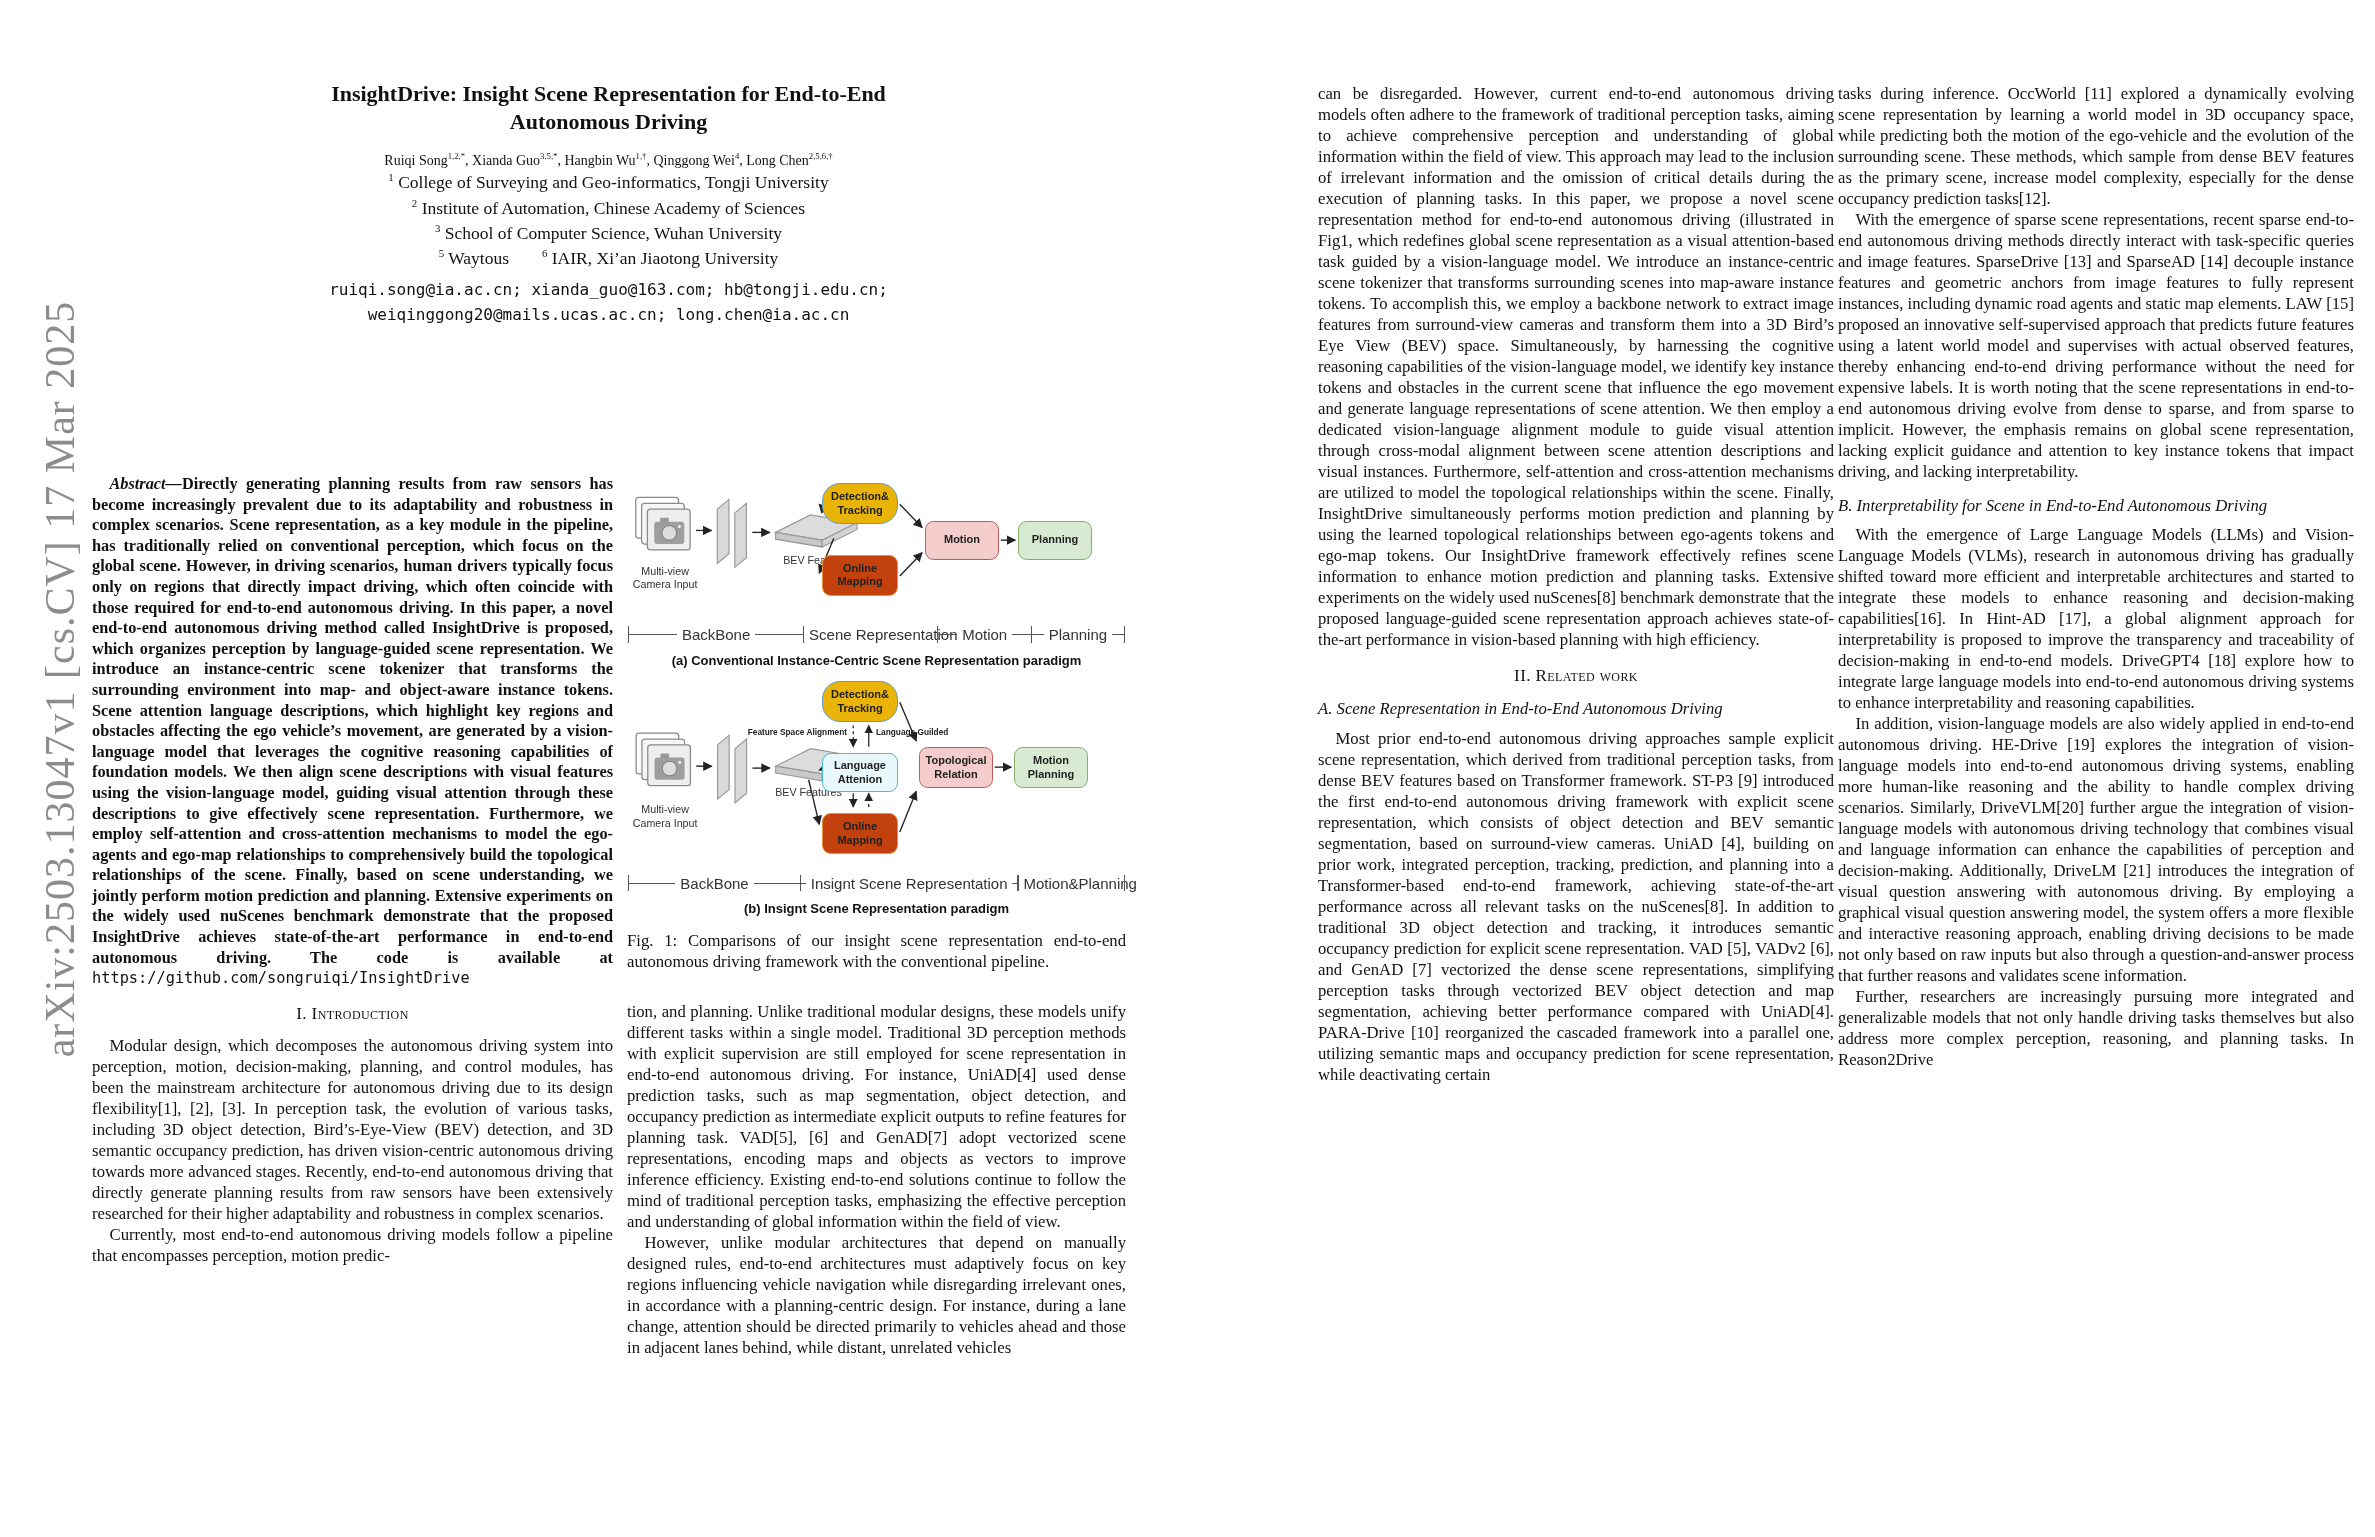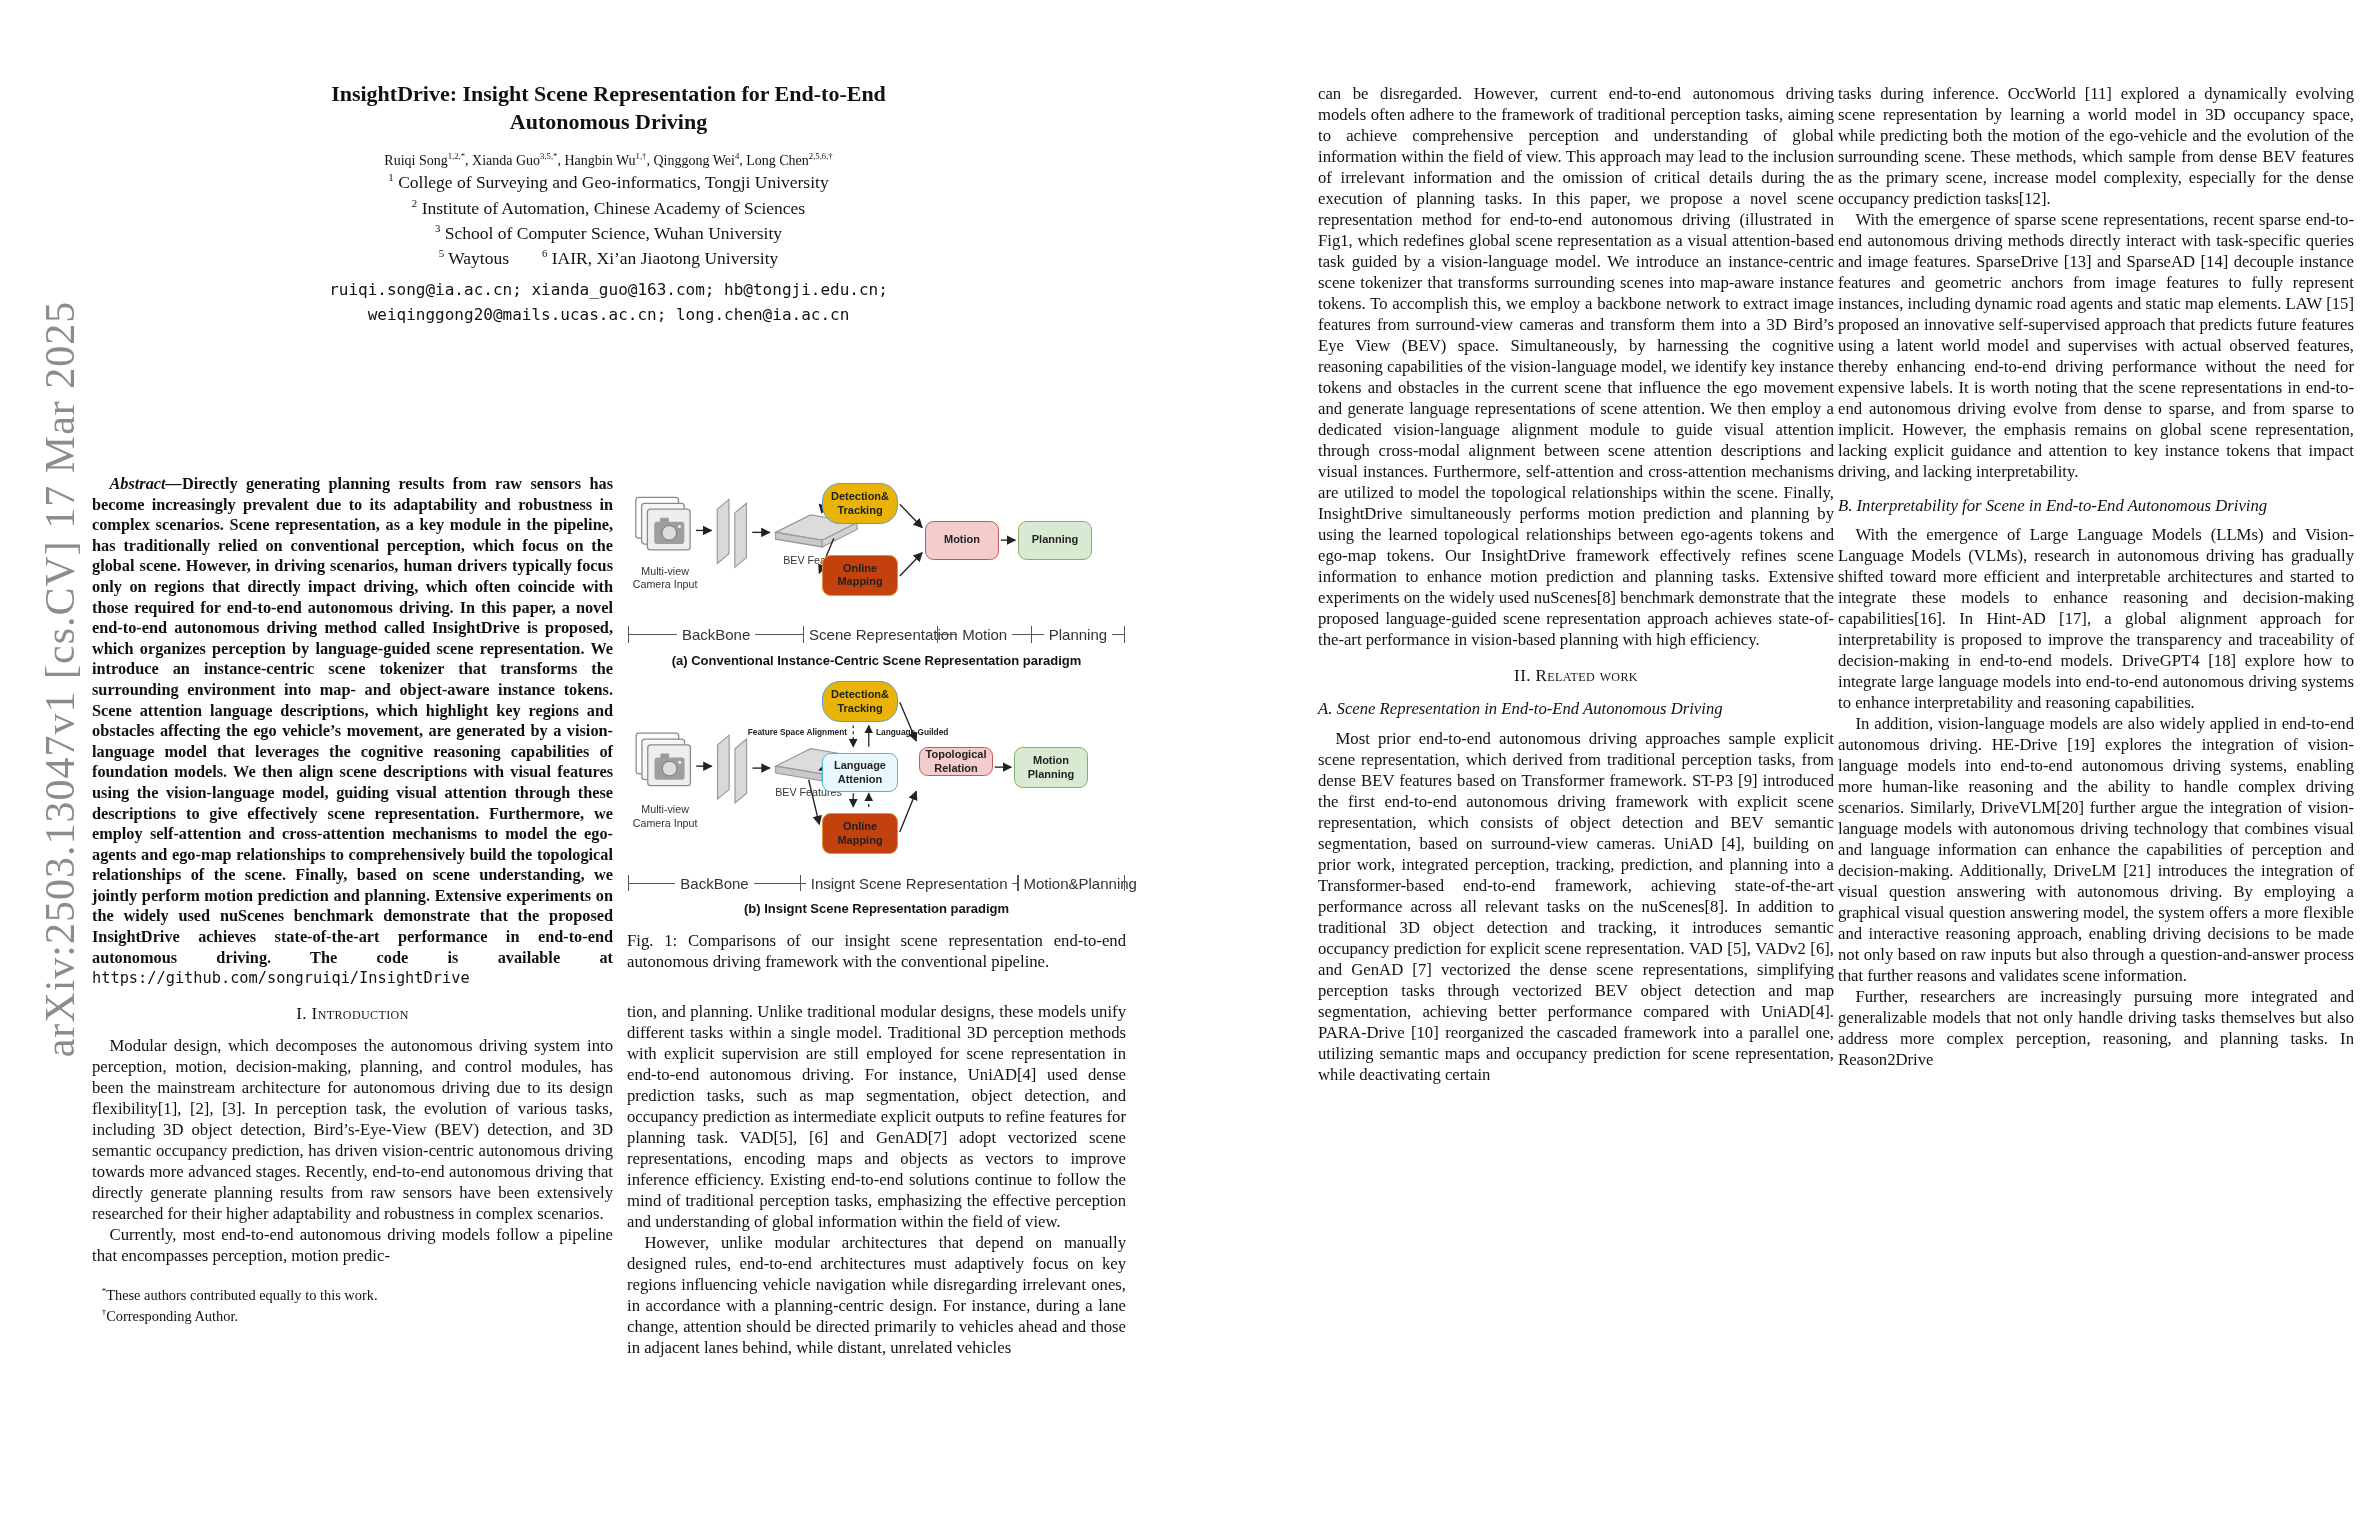--- a/index.html
+++ b/index.html
@@ -95,24 +95,20 @@
     <div class="emails first">ruiqi.song@ia.ac.cn; xianda_guo@163.com; hb@tongji.edu.cn;</div>
     <div class="emails">weiqinggong20@mails.ucas.ac.cn; long.chen@ia.ac.cn</div>
   </header>
 
   <section class="col col1">
     <p class="abstract"><span class="abs-label">Abstract—</span><span>Directly generating planning results from raw sensors has become increasingly prevalent due to its adaptability and robustness in complex scenarios. Scene representation, as a key module in the pipeline, has traditionally relied on conventional perception, which focus on the global scene. However, in driving scenarios, human drivers typically focus only on regions that directly impact driving, which often coincide with those required for end-to-end autonomous driving. In this paper, a novel end-to-end autonomous driving method called InsightDrive is proposed, which organizes perception by language-guided scene representation. We introduce an instance-centric scene tokenizer that transforms the surrounding environment into map- and object-aware instance tokens. Scene attention language descriptions, which highlight key regions and obstacles affecting the ego vehicle’s movement, are generated by a vision-language model that leverages the cognitive reasoning capabilities of foundation models. We then align scene descriptions with visual features using the vision-language model, guiding visual attention through these descriptions to give effectively scene representation. Furthermore, we employ self-attention and cross-attention mechanisms to model the ego-agents and ego-map relationships to comprehensively build the topological relationships of the scene. Finally, based on scene understanding, we jointly perform motion prediction and planning. Extensive experiments on the widely used nuScenes benchmark demonstrate that the proposed InsightDrive achieves state-of-the-art performance in end-to-end autonomous driving. The code is available at</span>
       <span class="mono url">https://github.com/songruiqi/InsightDrive</span></p>
     <h2 class="sec">I. Introduction</h2>
     <p class="body indent">Modular design, which decomposes the autonomous driving system into perception, motion, decision-making, planning, and control modules, has been the mainstream architecture for autonomous driving due to its design flexibility[1], [2], [3]. In perception task, the evolution of various tasks, including 3D object detection, Bird’s-Eye-View (BEV) detection, and 3D semantic occupancy prediction, has driven vision-centric autonomous driving towards more advanced stages. Recently, end-to-end autonomous driving that directly generate planning results from raw sensors have been extensively researched for their higher adaptability and robustness in complex scenarios.</p>
     <p class="body indent">Currently, most end-to-end autonomous driving models follow a pipeline that encompasses perception, motion predic-</p>
-    <div class="footnotes">
-      <p><sup>*</sup><span>These authors contributed equally to this work.</span></p>
-      <p><sup>†</sup><span>Corresponding Author.</span></p>
-    </div>
   </section>
 
   <section class="col col2">
 
     <div class="diagram diag-a">
       <svg class="diagsvg" viewBox="0 0 512 150">
         <defs>
           <marker id="arrA" viewBox="0 0 10 10" refX="9" refY="5" markerWidth="7" markerHeight="7" orient="auto-start-reverse">
             <path d="M0,0L10,5L0,10z" fill="#222"></path>
           </marker>
@@ -215,21 +211,21 @@
 Camera Input</div>
       <div class="dlabel" style="left:134px; top:109px; width:93px;">BEV Features</div>
       <div class="dlabel-sm" style="left:85px; top:50px; width:134px; text-align:right;">Feature Space Alignment</div>
       <div class="dlabel-sm" style="left:248px; top:50px; width:126px;">Language Guilded</div>
       <div class="fbox c-blue" style="left:194px; top:3.9px;   width:76px; height:41px;">Detection&amp;
 Tracking</div>
       <div class="fbox c-cyan" style="left:194px; top:76px;  width:76px; height:39px;">Language
 Attenion</div>
       <div class="fbox c-orange" style="left:194px; top:136px; width:76px; height:41px;">Online
 Mapping</div>
-      <div class="fbox c-red" style="left:291px; top:70px;  width:74px; height:29px;">Topological
+      <div class="fbox c-red" style="left:291px; top:70px;  width:74px; height:41px;">Topological
 Relation</div>
       <div class="fbox c-green" style="left:386px; top:70px;  width:74px; height:41px;">Motion
 Planning</div>
     </div>
     <div class="ruler">
       <span class="tick"></span>
         <div class="rseg" style="flex:167 0 0;">
           <span class="rlabel">BackBone</span>
         </div>
       <span class="tick"></span>

